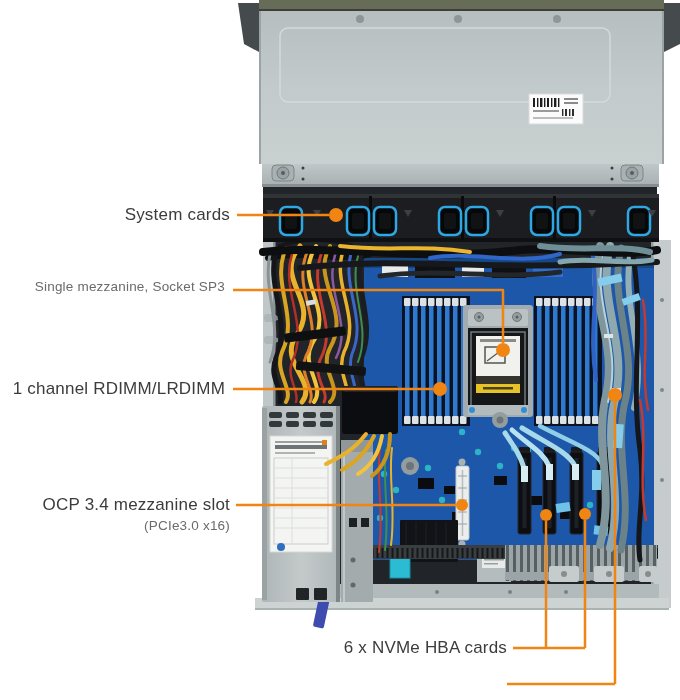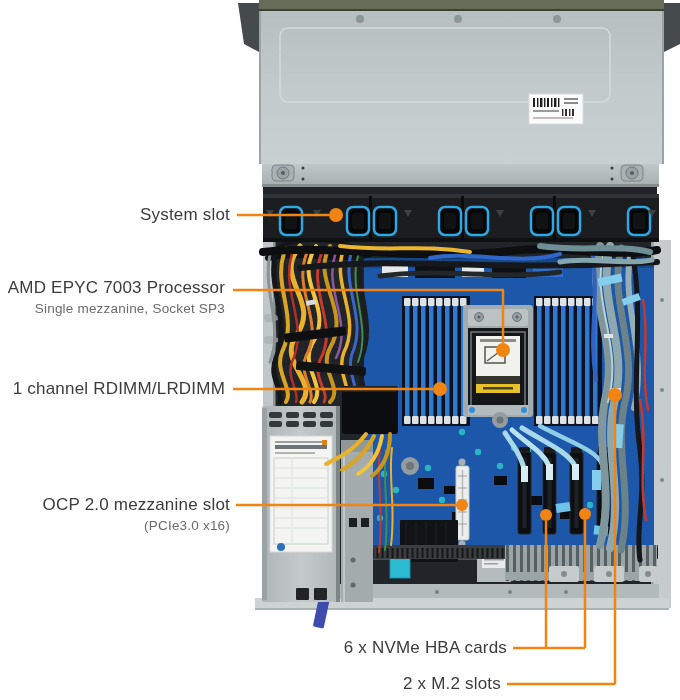--- a/index.html
+++ b/index.html
@@ -426,38 +426,34 @@
     <circle cx="503" cy="350" r="7"></circle>
     <circle cx="440" cy="389" r="7"></circle>
     <circle cx="462" cy="505" r="6"></circle>
     <circle cx="546" cy="515" r="6"></circle>
     <circle cx="585" cy="514" r="6"></circle>
     <circle cx="615" cy="395" r="7"></circle>
   </g>
 </svg>
 
 <div class="callout-label" style="right:450px;top:204px">
-  <div>System slot</div>
+  <div>System cards</div>
 </div>
 
 <div class="callout-label" style="right:455px;top:277px">
-  <div>AMD EPYC 7003 Processor</div>
   <div class="sub">Single mezzanine, Socket SP3</div>
 </div>
 
 <div class="callout-label" style="right:455px;top:378px">
   <div class="l2">1 channel RDIMM/LRDIMM</div>
 </div>
 
 <div class="callout-label" style="right:450px;top:494px">
-  <div>OCP 2.0 mezzanine slot</div>
+  <div>OCP 3.4 mezzanine slot</div>
   <div class="sub">(PCIe3.0 x16)</div>
 </div>
 
 <div class="callout-label" style="right:173px;top:637px">
   <div>6 x NVMe HBA cards</div>
 </div>
 
-<div class="callout-label" style="right:179px;top:673px">
-  <div>2 x M.2 slots</div>
-</div>
 
 </div>
 
 </body></html>

